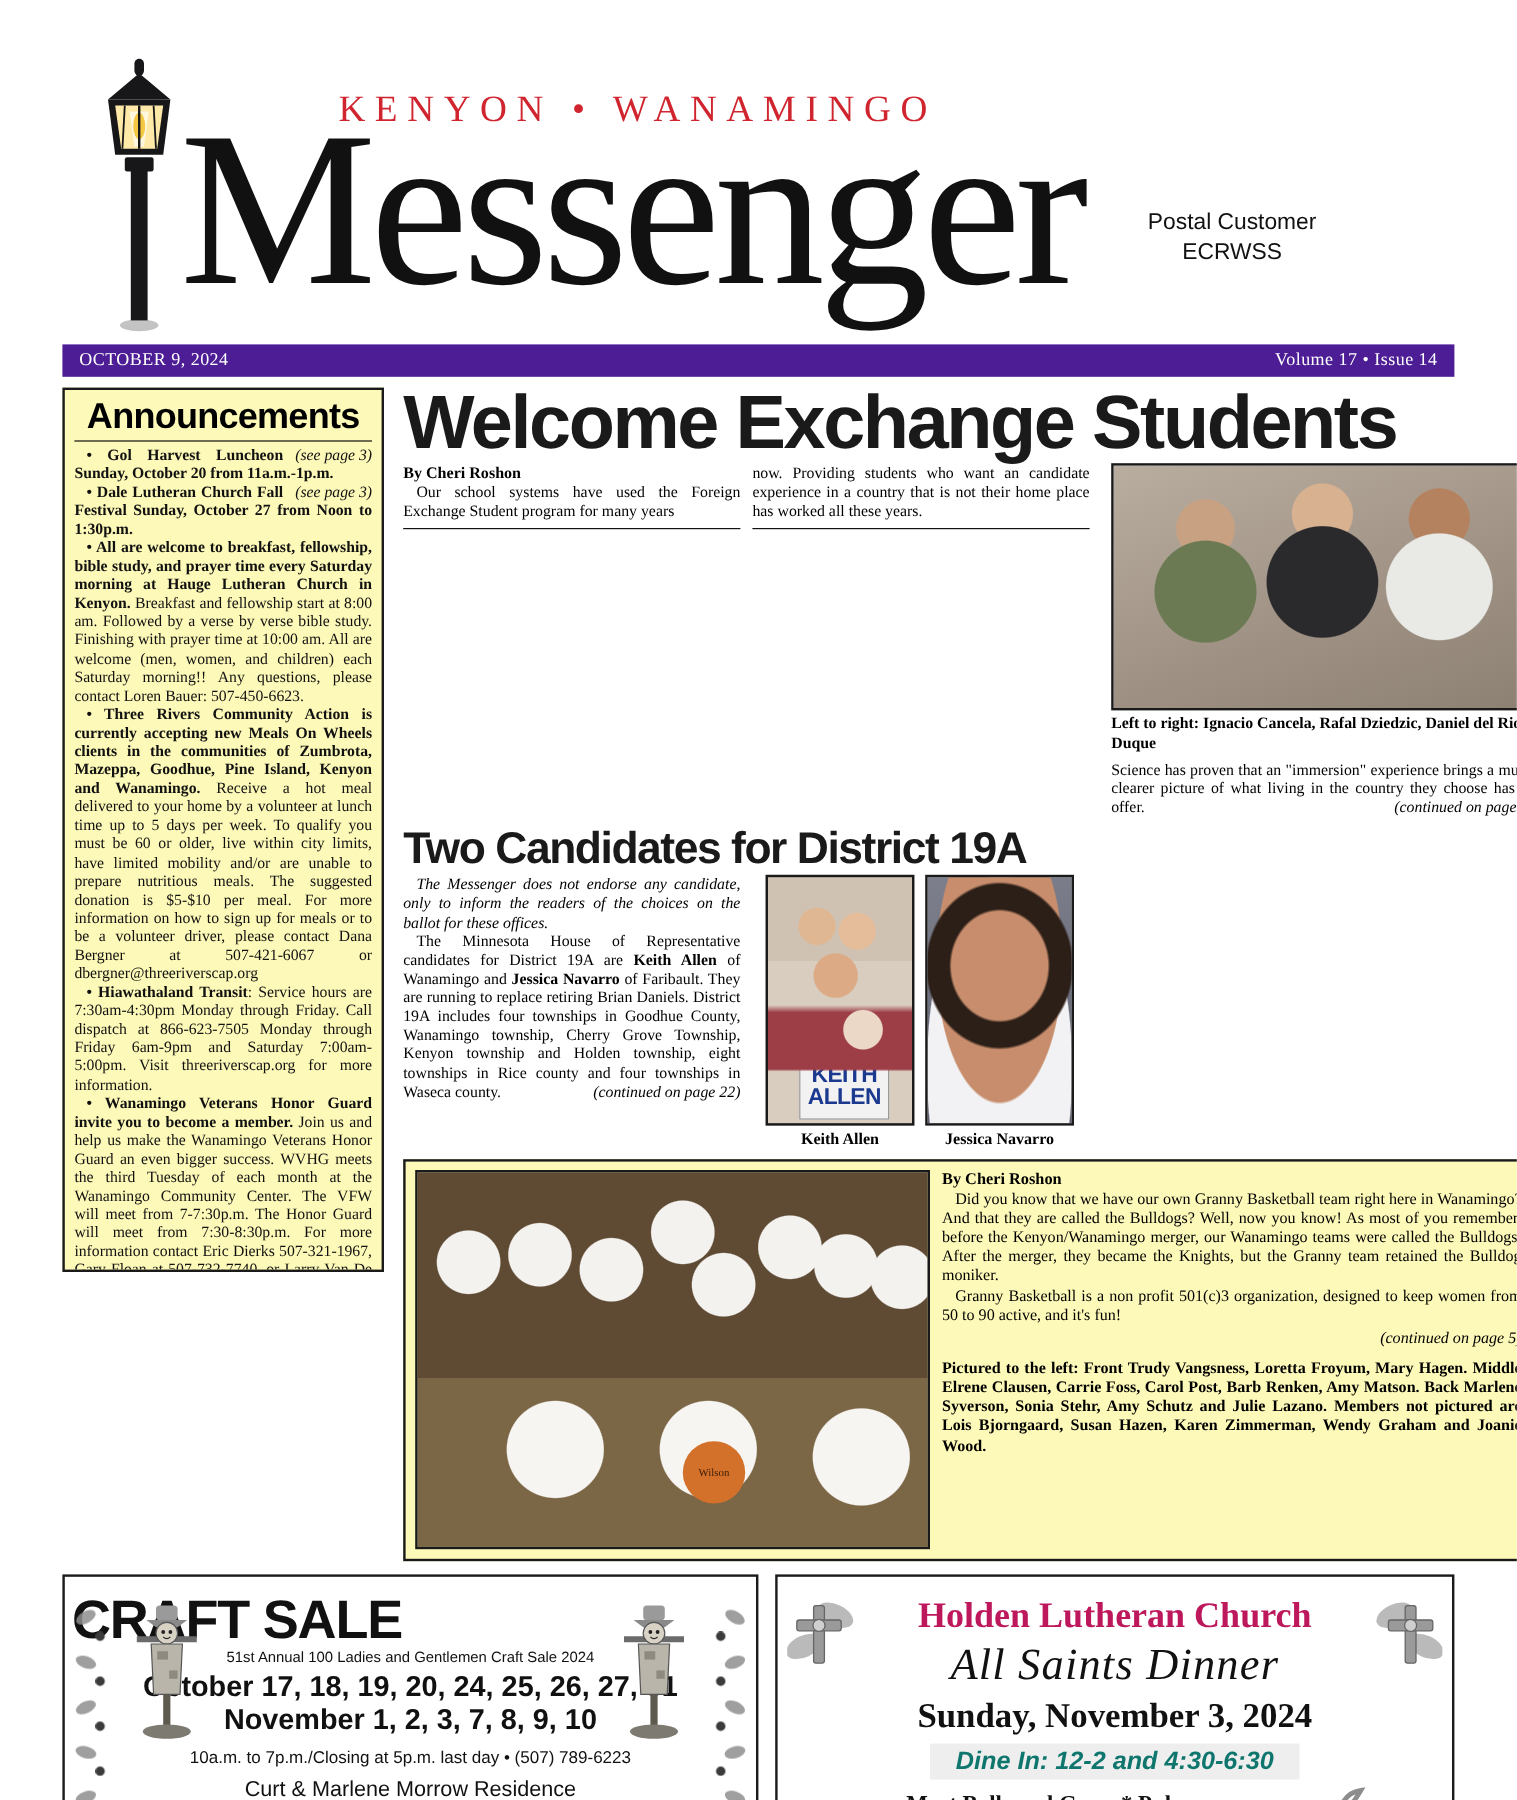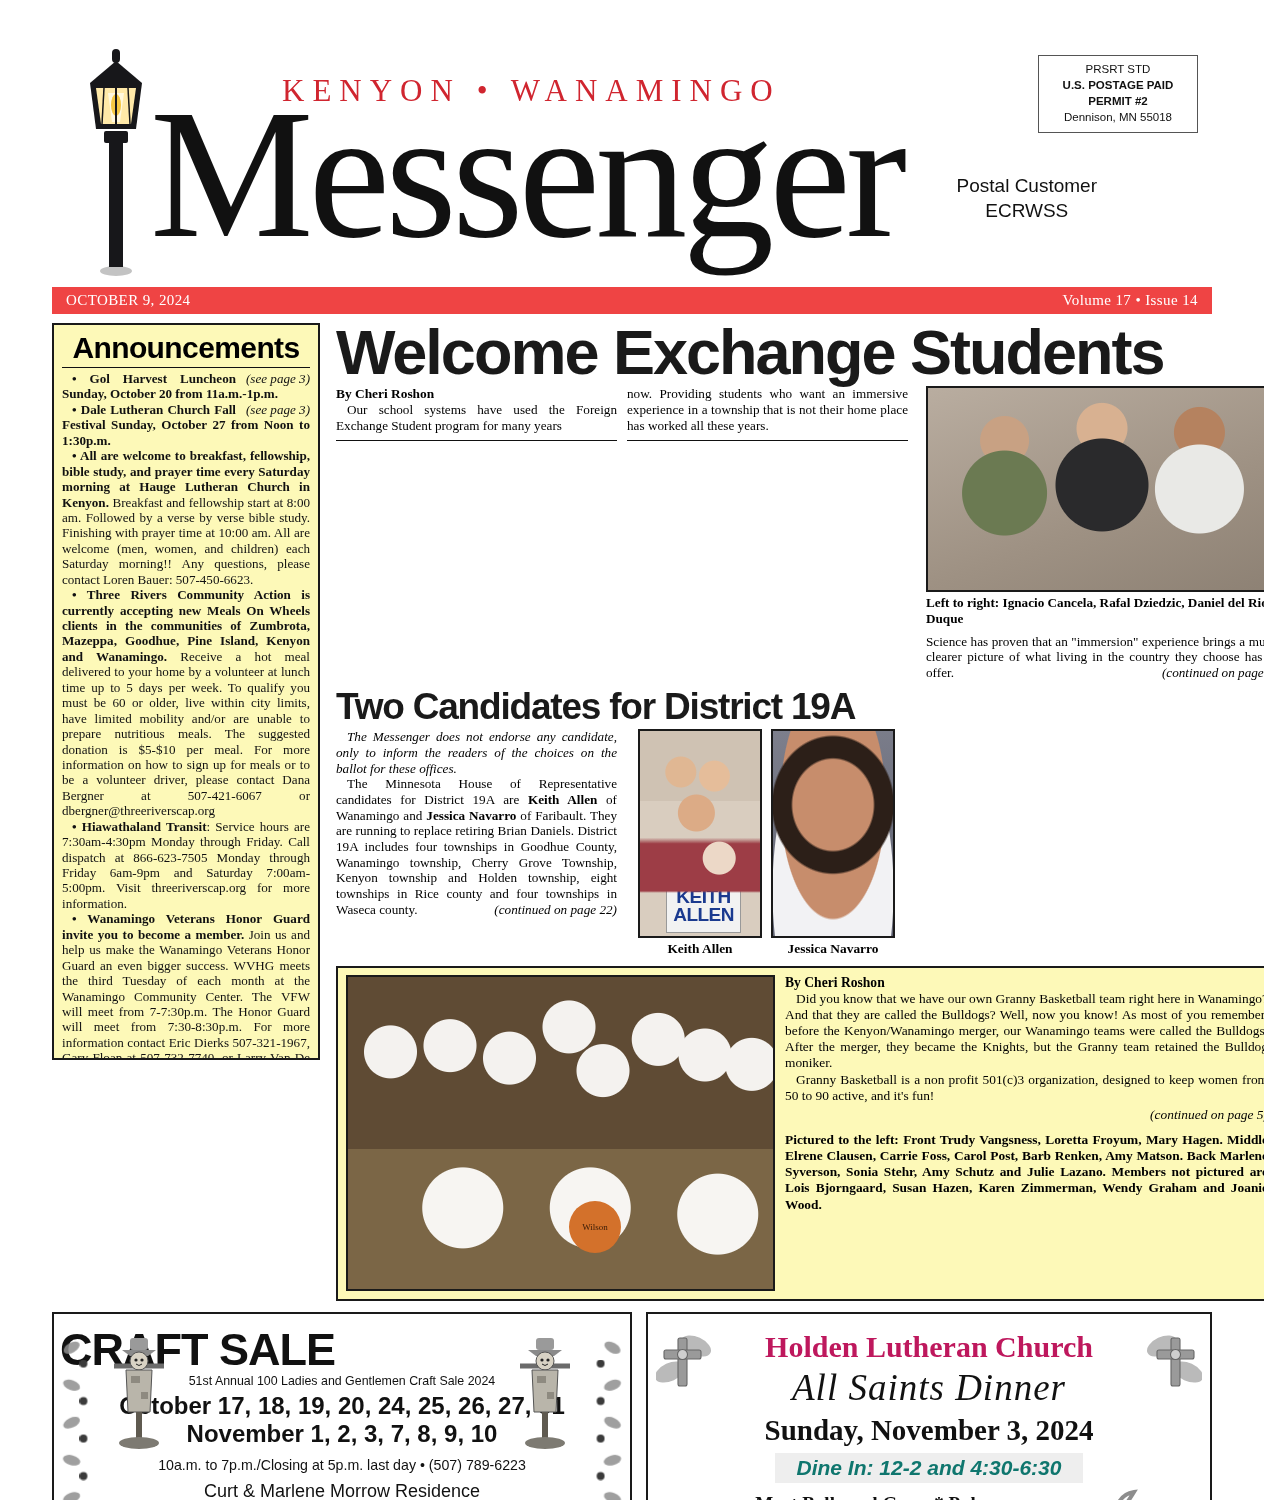--- a/index.html
+++ b/index.html
@@ -36,21 +36,21 @@
   }
   .postal-box .b { font-weight: bold; }
   .postal-customer {
     position: absolute; right: 115px; top: 128px;
     text-align: center; font-family: "Liberation Sans", sans-serif;
     font-size: 19px; line-height: 1.32; color: #111;
   }
 
   
   .datebar {
-    background: #ef4444; color: #fff; height: 27px;
+    background: #4c1d95; color: #fff; height: 27px;
     display: flex; align-items: center; justify-content: space-between;
     padding: 0 14px; margin-top: 4px;
     font-family: "Liberation Serif", serif; font-size: 15px; letter-spacing: .4px;
   }
 
   
   .content { display: flex; gap: 16px; margin-top: 9px; align-items: flex-start; }
   .col-left { width: 268px; flex: none; }
   .col-right { flex: 1; }
 
@@ -278,26 +278,20 @@
     </svg>
 
     <div class="kw-line">
       <span>KENYON</span>
       <span class="kw-dot">•</span>
       <span>WANAMINGO</span>
     </div>
 
     <div class="messenger-word">Messenger</div>
 
-    <div class="postal-box">
-      <div>PRSRT STD</div>
-      <div class="b">U.S. POSTAGE PAID</div>
-      <div class="b">PERMIT #2</div>
-      <div>Dennison, MN  55018</div>
-    </div>
 
     <div class="postal-customer">
       <div>Postal Customer</div>
       <div>ECRWSS</div>
     </div>
   </div>
 
   <div class="datebar">
     <span>OCTOBER 9, 2024</span>
     <span>Volume 17 • Issue 14</span>
@@ -325,21 +319,21 @@
       <div class="lead-head">Welcome Exchange Students</div>
 
       <div class="lead-body">
         <div class="lead-col">
           <div class="byline">By Cheri Roshon</div>
           <p>Our school systems have used the Foreign Exchange Student program for many years</p>
           <div class="rule" style="margin-top:6px"></div>
 
         </div>
         <div class="lead-col">
-          <p style="text-indent:0">now.  Providing students who want an immersive experience in a township that is not their home place has worked all these years.</p>
+          <p style="text-indent:0">now.  Providing students who want an candidate experience in a country that is not their home place has worked all these years.</p>
           <div class="rule" style="margin-top:6px"></div>
         </div>
         <div class="photo-col">
           <div class="photo ph-students"></div>
           <div class="photo-cap">Left to right: Ignacio Cancela, Rafal Dziedzic, Daniel del Rio Duque</div>
           <div class="sci-text">
             <span>Science has proven that an "immersion" experience brings a much clearer picture of what living in the country they choose has to offer.</span>
             <span class="contd">(continued on page 8)</span>
           </div>
         </div>

